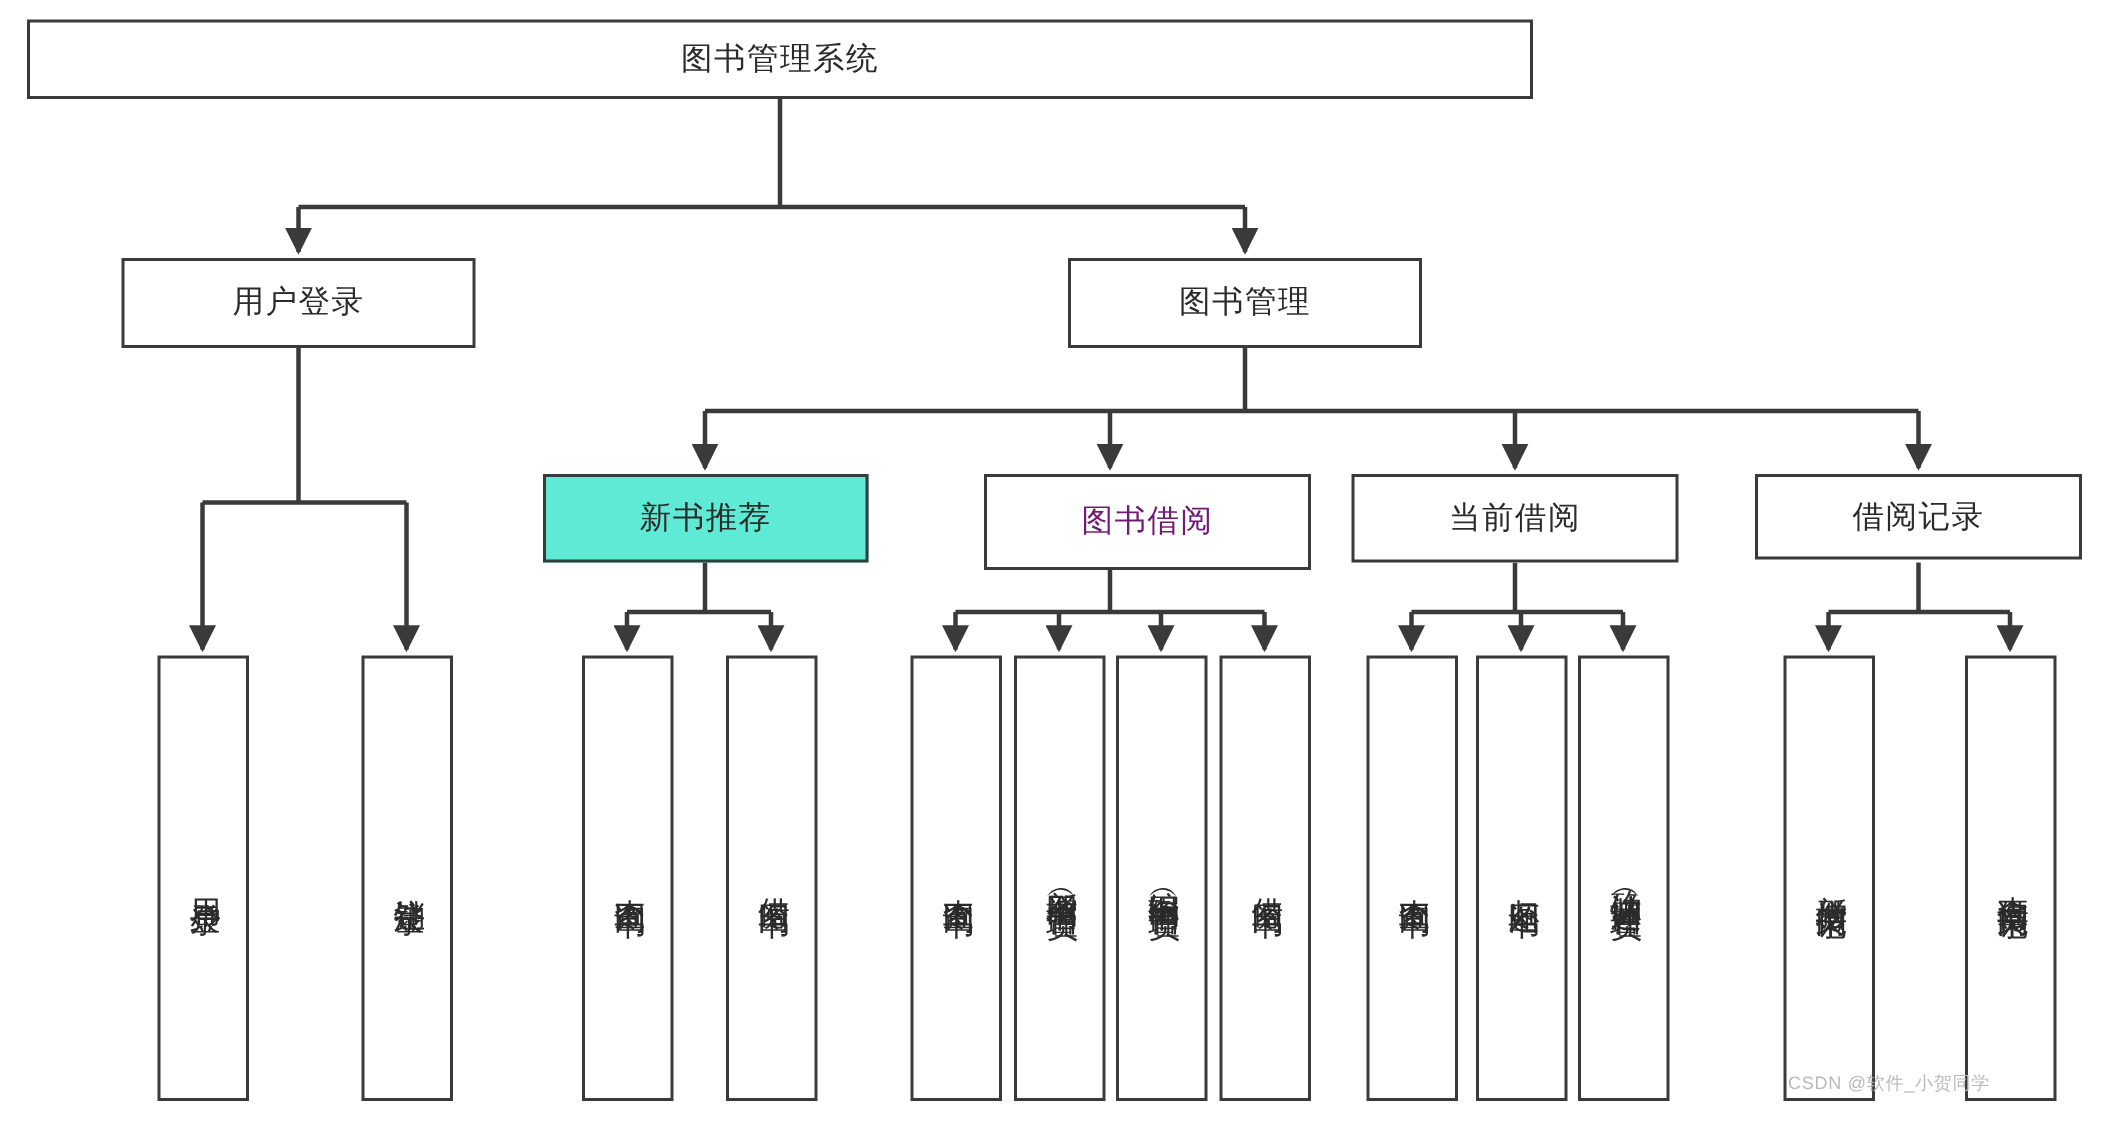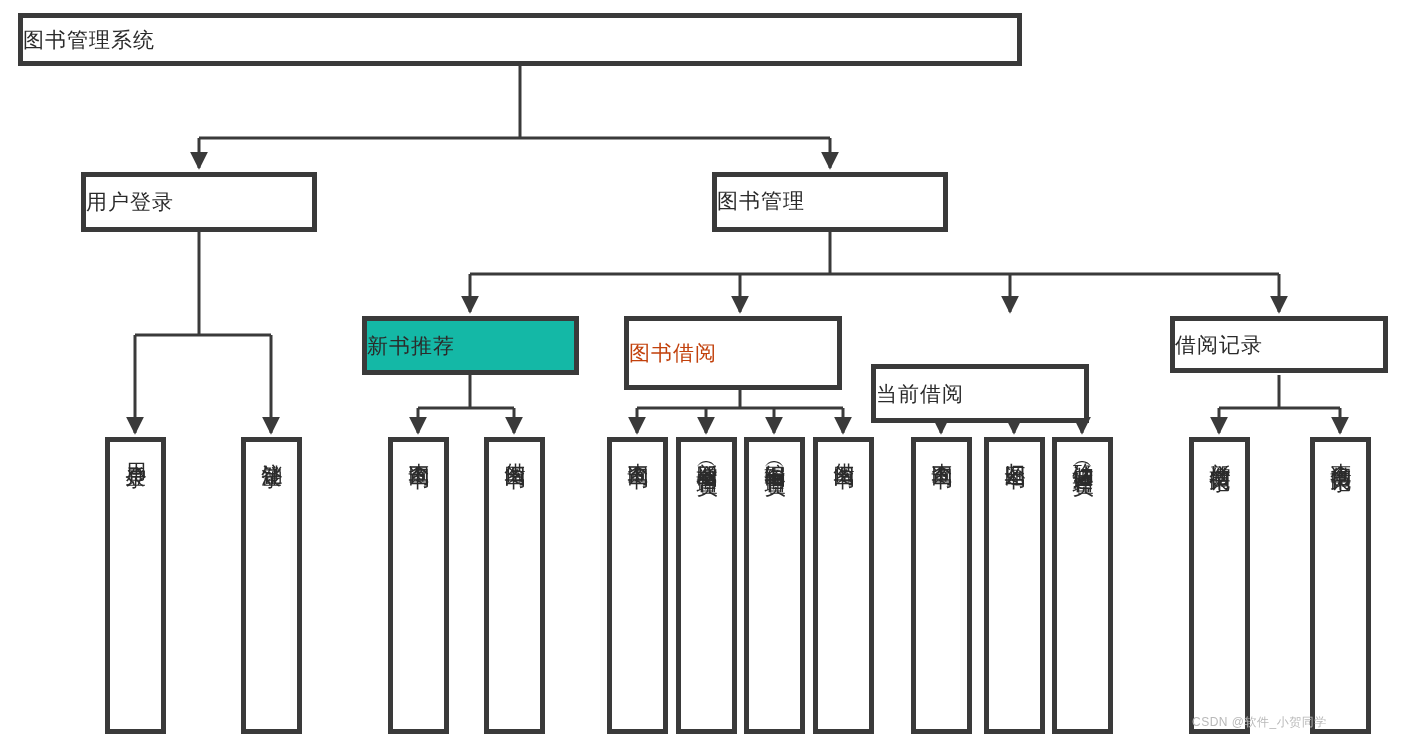--- a/index.html
+++ b/index.html
@@ -23,24 +23,24 @@
     left: 0;
     top: 0;
     width: 1405px;
     height: 747px;
     pointer-events: none;
   }
   .node {
     position: absolute;
     box-sizing: border-box;
     background: #ffffff;
-    border: 5px solid #7f1d1d;
+    border: 2px solid #7f1d1d;
     display: flex;
     align-items: center;
-    justify-content: flex-start;
+    justify-content: center;
     color: #2b2b2b;
   }
   .node.horiz {
     font-size: 21px;
     letter-spacing: 1px;
     line-height: 1.2;
   }
   .node.vert {
     writing-mode: vertical-rl;
     text-orientation: upright;
@@ -122,27 +122,27 @@
     <span>图书管理系统</span>
   </div>
 
   <div class="node horiz" style="left: 81px; top: 172px; width: 236px; height: 60px; border-color: rgb(58, 58, 58); background: rgb(255, 255, 255); color: rgb(43, 43, 43);">
     <span>用户登录</span>
   </div>
   <div class="node horiz" style="left: 712px; top: 172px; width: 236px; height: 60px; border-color: rgb(58, 58, 58); background: rgb(255, 255, 255); color: rgb(43, 43, 43); font-family: Liberation Serif, serif;">
     <span>图书管理</span>
   </div>
 
-  <div class="node horiz" style="left: 362px; top: 316px; width: 217px; height: 59px; border-color: rgb(58, 58, 58); background: #14b8a6; color: rgb(43, 43, 43);">
+  <div class="node horiz" style="left: 362px; top: 316px; width: 217px; height: 59px; border-color: rgb(58, 58, 58); background: #5eead4; color: rgb(43, 43, 43);">
     <span>新书推荐</span>
   </div>
-  <div class="node horiz" style="left: 624px; top: 316px; width: 218px; height: 74px; border-color: rgb(58, 58, 58); background: rgb(255, 255, 255); color: #c2410c;">
+  <div class="node horiz" style="left: 656px; top: 316px; width: 218px; height: 64px; border-color: rgb(58, 58, 58); background: rgb(255, 255, 255); color: #701a75;">
     <span>图书借阅</span>
   </div>
-  <div class="node horiz" style="left: 871px; top: 316px; width: 218px; height: 59px; border-color: rgb(58, 58, 58); background: rgb(255, 255, 255); color: rgb(43, 43, 43); margin-top: 48px;">
+  <div class="node horiz" style="left: 901px; top: 316px; width: 218px; height: 59px; border-color: rgb(58, 58, 58); background: rgb(255, 255, 255); color: rgb(43, 43, 43);">
     <span>当前借阅</span>
   </div>
   <div class="node horiz" style="left: 1170px; top: 316px; width: 218px; height: 57px; border-color: rgb(58, 58, 58); background: rgb(255, 255, 255); color: rgb(43, 43, 43);">
     <span>借阅记录</span>
   </div>
 
   <div class="node vert" style="left: 105px; top: 437px; width: 61px; height: 297px; border-color: rgb(58, 58, 58); background: rgb(255, 255, 255); color: rgb(43, 43, 43);">
     <span>用户登录</span>
   </div>
   <div class="node vert" style="left: 241px; top: 437px; width: 61px; height: 297px; border-color: rgb(58, 58, 58); background: rgb(255, 255, 255); color: rgb(43, 43, 43);">

